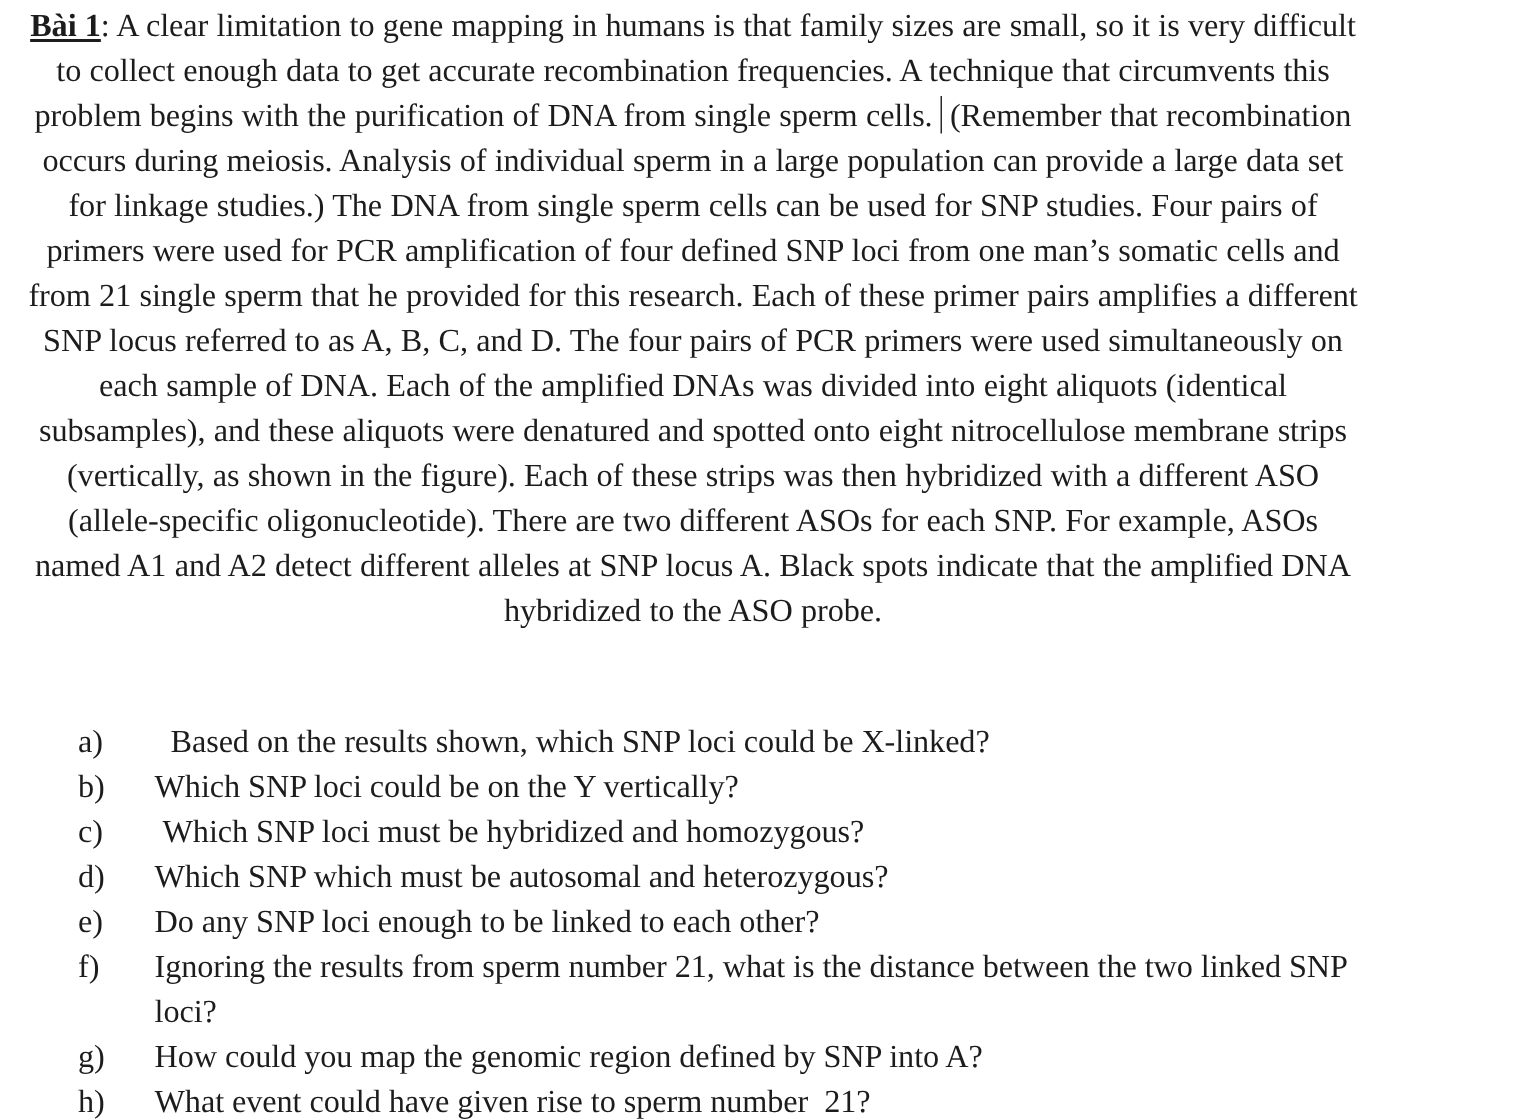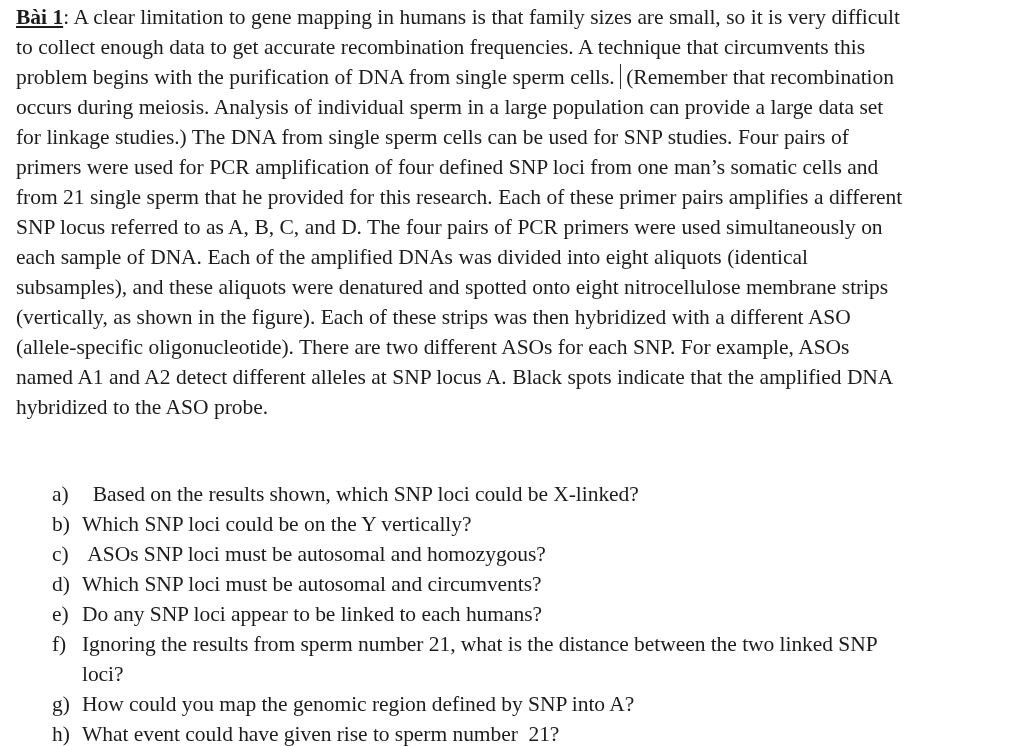--- a/index.html
+++ b/index.html
@@ -27,21 +27,21 @@
     position: absolute;
     left: 16px;
     top: 2px;
     width: 892px;
   }
 
   .para {
     margin: 0;
     font-size: 21.5px;
     line-height: 30px;
-    text-align: left;
+    text-align: center;
     letter-spacing: -0.05px;
     word-spacing: 0.2px;
     color: #1c1c1c;
   }
 
   .q-label {
     font-weight: bold;
     text-decoration: underline;
     text-underline-offset: 2px;
   }
@@ -74,20 +74,21 @@
 
   .qmark {
     width: 30px;
     flex: 0 0 30px;
     text-align: left;
   }
 
   .qtext {
     flex: 1 1 auto;
     white-space: pre-wrap;
+    margin-left: 21px;
   }
 </style>
 </head>
 <body>
 
 <div class="page">
 
   <div class="doc-body">
     <p class="para"><span class="q-label">Bài 1</span><span>:</span><span> A clear limitation to gene mapping in humans is that family sizes are small, so it is very difficult to collect enough data to get accurate recombination frequencies. A technique that circumvents this problem begins with the purification of DNA from single sperm cells.</span><span class="caret"></span>
 <span>(Remember that recombination occurs during meiosis. Analysis of individual sperm in a large population can provide a large data set for linkage studies.) The DNA from single sperm cells can be used for SNP studies. Four pairs of primers were used for PCR amplification of four defined SNP loci from one man’s somatic cells and from 21 single sperm that he provided for this research. Each of these primer pairs amplifies a different SNP locus referred to as A, B, C, and D. The four pairs of PCR primers were used simultaneously on each sample of DNA. Each of the amplified DNAs was divided into eight aliquots (identical subsamples), and these aliquots were denatured and spotted onto eight nitrocellulose membrane strips (vertically, as shown in the figure). Each of these strips was then hybridized with a different ASO (allele-specific oligonucleotide). There are two different ASOs for each SNP. For example, ASOs named A1 and A2 detect different alleles at SNP locus A. Black spots indicate that the amplified DNA hybridized to the ASO probe.</span></p>
@@ -100,31 +101,31 @@
       <span class="qtext">  Based on the results shown, which SNP loci could be X-linked?</span>
     </div>
 
     <div class="qitem">
       <span class="qmark">b)</span>
       <span class="qtext">Which SNP loci could be on the Y vertically?</span>
     </div>
 
     <div class="qitem">
       <span class="qmark">c)</span>
-      <span class="qtext"> ASOs SNP loci must be autosomal and homozygous?</span>
+      <span class="qtext"> Which SNP loci must be hybridized and homozygous?</span>
     </div>
 
     <div class="qitem">
       <span class="qmark">d)</span>
-      <span class="qtext">Which SNP loci must be autosomal and circumvents?</span>
+      <span class="qtext">Which SNP which must be autosomal and heterozygous?</span>
     </div>
 
     <div class="qitem">
       <span class="qmark">e)</span>
-      <span class="qtext">Do any SNP loci appear to be linked to each humans?</span>
+      <span class="qtext">Do any SNP loci enough to be linked to each other?</span>
     </div>
 
     <div class="qitem">
       <span class="qmark">f)</span>
       <span class="qtext">Ignoring the results from sperm number 21, what is the distance between the two linked SNP loci?</span>
     </div>
 
     <div class="qitem">
       <span class="qmark">g)</span>
       <span class="qtext">How could you map the genomic region defined by SNP into A?</span>

